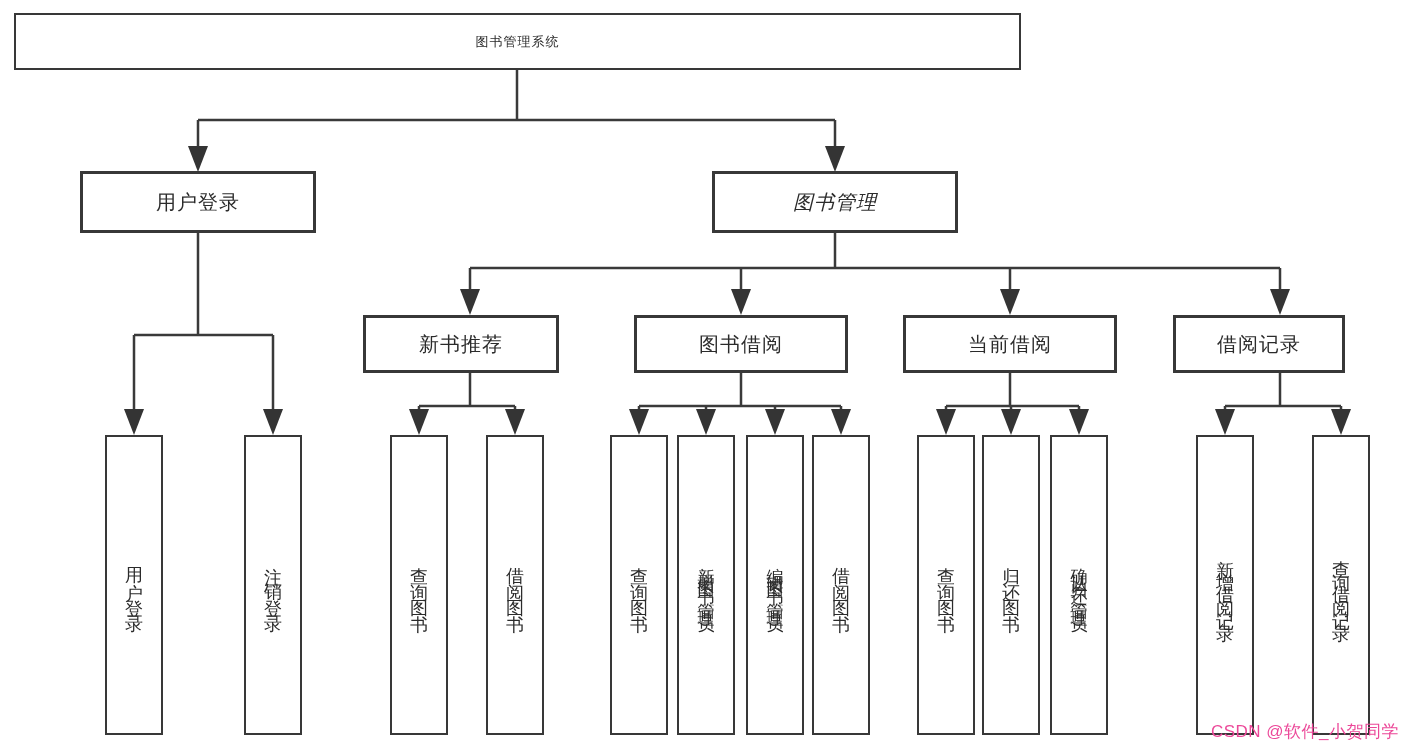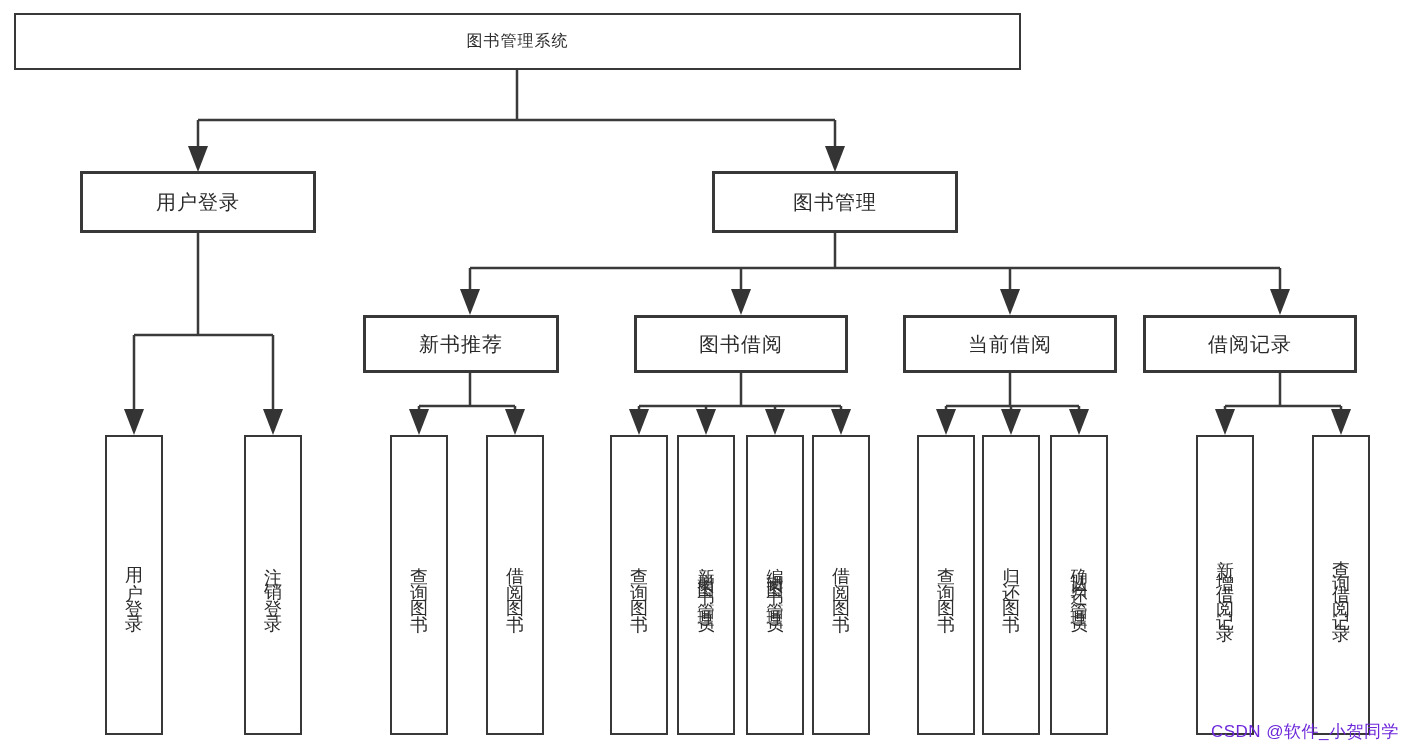--- a/index.html
+++ b/index.html
@@ -30,21 +30,21 @@
     background: #ffffff;
     border: 3px solid #383838;
     box-sizing: border-box;
     display: flex;
     align-items: center;
     justify-content: center;
     color: #2b2b2b;
   }
   .box.top-node {
     border-width: 2px;
-    font-size: 16px;
+    font-size: 13px;
     letter-spacing: 1px;
   }
   .box.h-node {
     font-size: 20px;
     letter-spacing: 1px;
   }
   .box.leaf {
     width: 58px;
     height: 300px;
     border-width: 2.5px;
@@ -57,21 +57,21 @@
     line-height: 1;
     white-space: nowrap;
   }
   .vtext.vl-mid  { letter-spacing: 13px; }
   .vtext.vl-long { letter-spacing: 7px; font-size: 17px; }
   .watermark {
     position: absolute;
     right: 6px;
     bottom: 4px;
     font-size: 17px;
-    color: #6d28d9;
+    color: #ec4899;
     letter-spacing: 0.5px;
     user-select: none;
   }
 </style>
 </head>
 <body>
 
 <div class="stage">
 
   <svg class="connectors" viewBox="0 0 1405 747">
@@ -117,34 +117,34 @@
     </g>
   </svg>
 
   <div class="box top-node" style="left:14px; top:13px; width:1007px; height:57px;">
     <span>图书管理系统</span>
   </div>
 
   <div class="box h-node" style="left:80px; top:171px; width:236px; height:62px;">
     <span>用户登录</span>
   </div>
-  <div class="box h-node" style="left:712px; top:171px; width:246px; height:62px;">
+  <div class="box h-node" style="left:712px; top:171px; width:246px; height:62px;font-style:italic;">
     <span>图书管理</span>
   </div>
 
   <div class="box h-node" style="left:363px; top:315px; width:196px; height:58px;">
     <span>新书推荐</span>
   </div>
   <div class="box h-node" style="left:903px; top:315px; width:214px; height:58px;">
     <span>当前借阅</span>
   </div>
   <div class="box h-node" style="left:634px; top:315px; width:214px; height:58px;">
     <span>图书借阅</span>
   </div>
-  <div class="box h-node" style="left:1143px; top:315px; width:214px; height:58px;">
+  <div class="box h-node" style="left:1173px; top:315px; width:172px; height:58px;">
     <span>借阅记录</span>
   </div>
 
   <div class="box leaf" style="left:105px; top:435px;">
     <span class="vtext">用户登录</span>
   </div>
   <div class="box leaf" style="left:244px; top:435px;">
     <span class="vtext">注销登录</span>
   </div>
 

